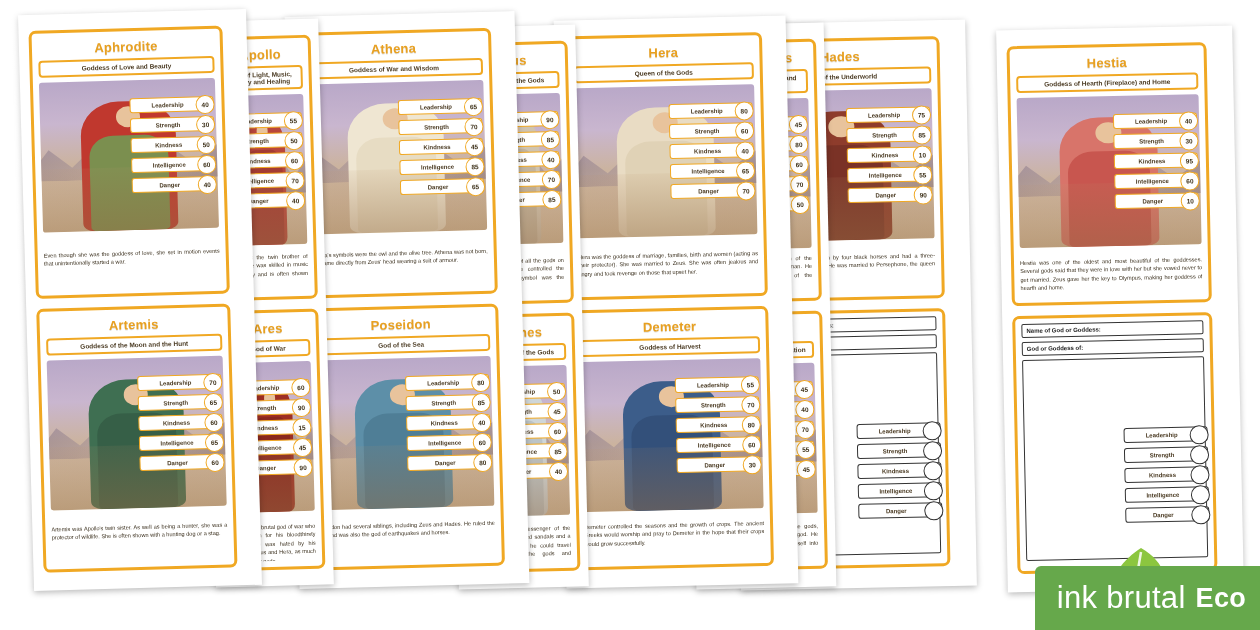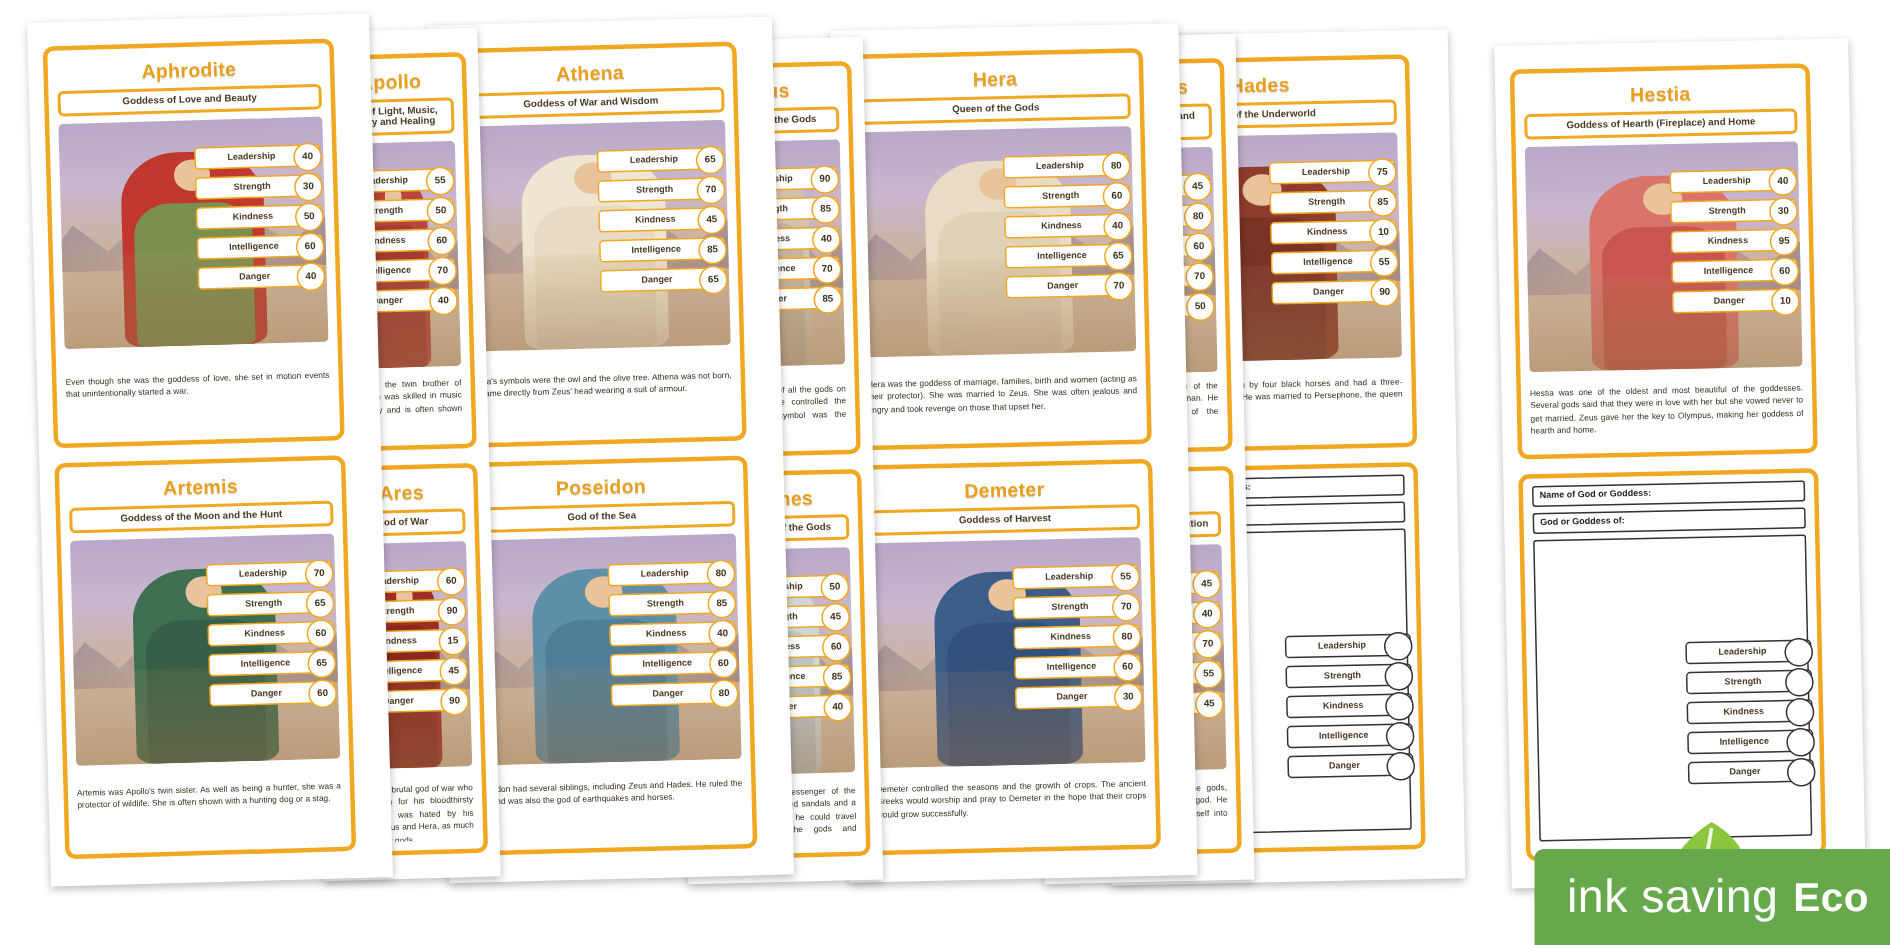--- a/index.html
+++ b/index.html
@@ -863,18 +863,18 @@
         <div class="card-text">Artemis was Apollo's twin sister. As well as being a hunter, she was a protector of wildlife. She is often shown with a hunting dog or a stag.</div>
       </div>
     </div>
   </div>
 
   <svg class="eco-leaf" viewBox="0 0 66 78">
     <path d="M33 2 C58 16 64 40 52 58 C44 70 26 74 14 66 C2 58 0 38 10 24 C17 14 25 7 33 2 Z" fill="#8cc63f"></path>
     <path d="M33 6 C30 26 26 46 18 66" stroke="#ffffff" stroke-width="2.5" fill="none" opacity="0.85"></path>
   </svg>
   <div class="eco">
-    <span>ink saving</span>
+    <span>ink brutal</span>
     <span class="eco-word">Eco</span>
   </div>
 
   <div class="fade-left"></div>
 </div>
 
 </body></html>

